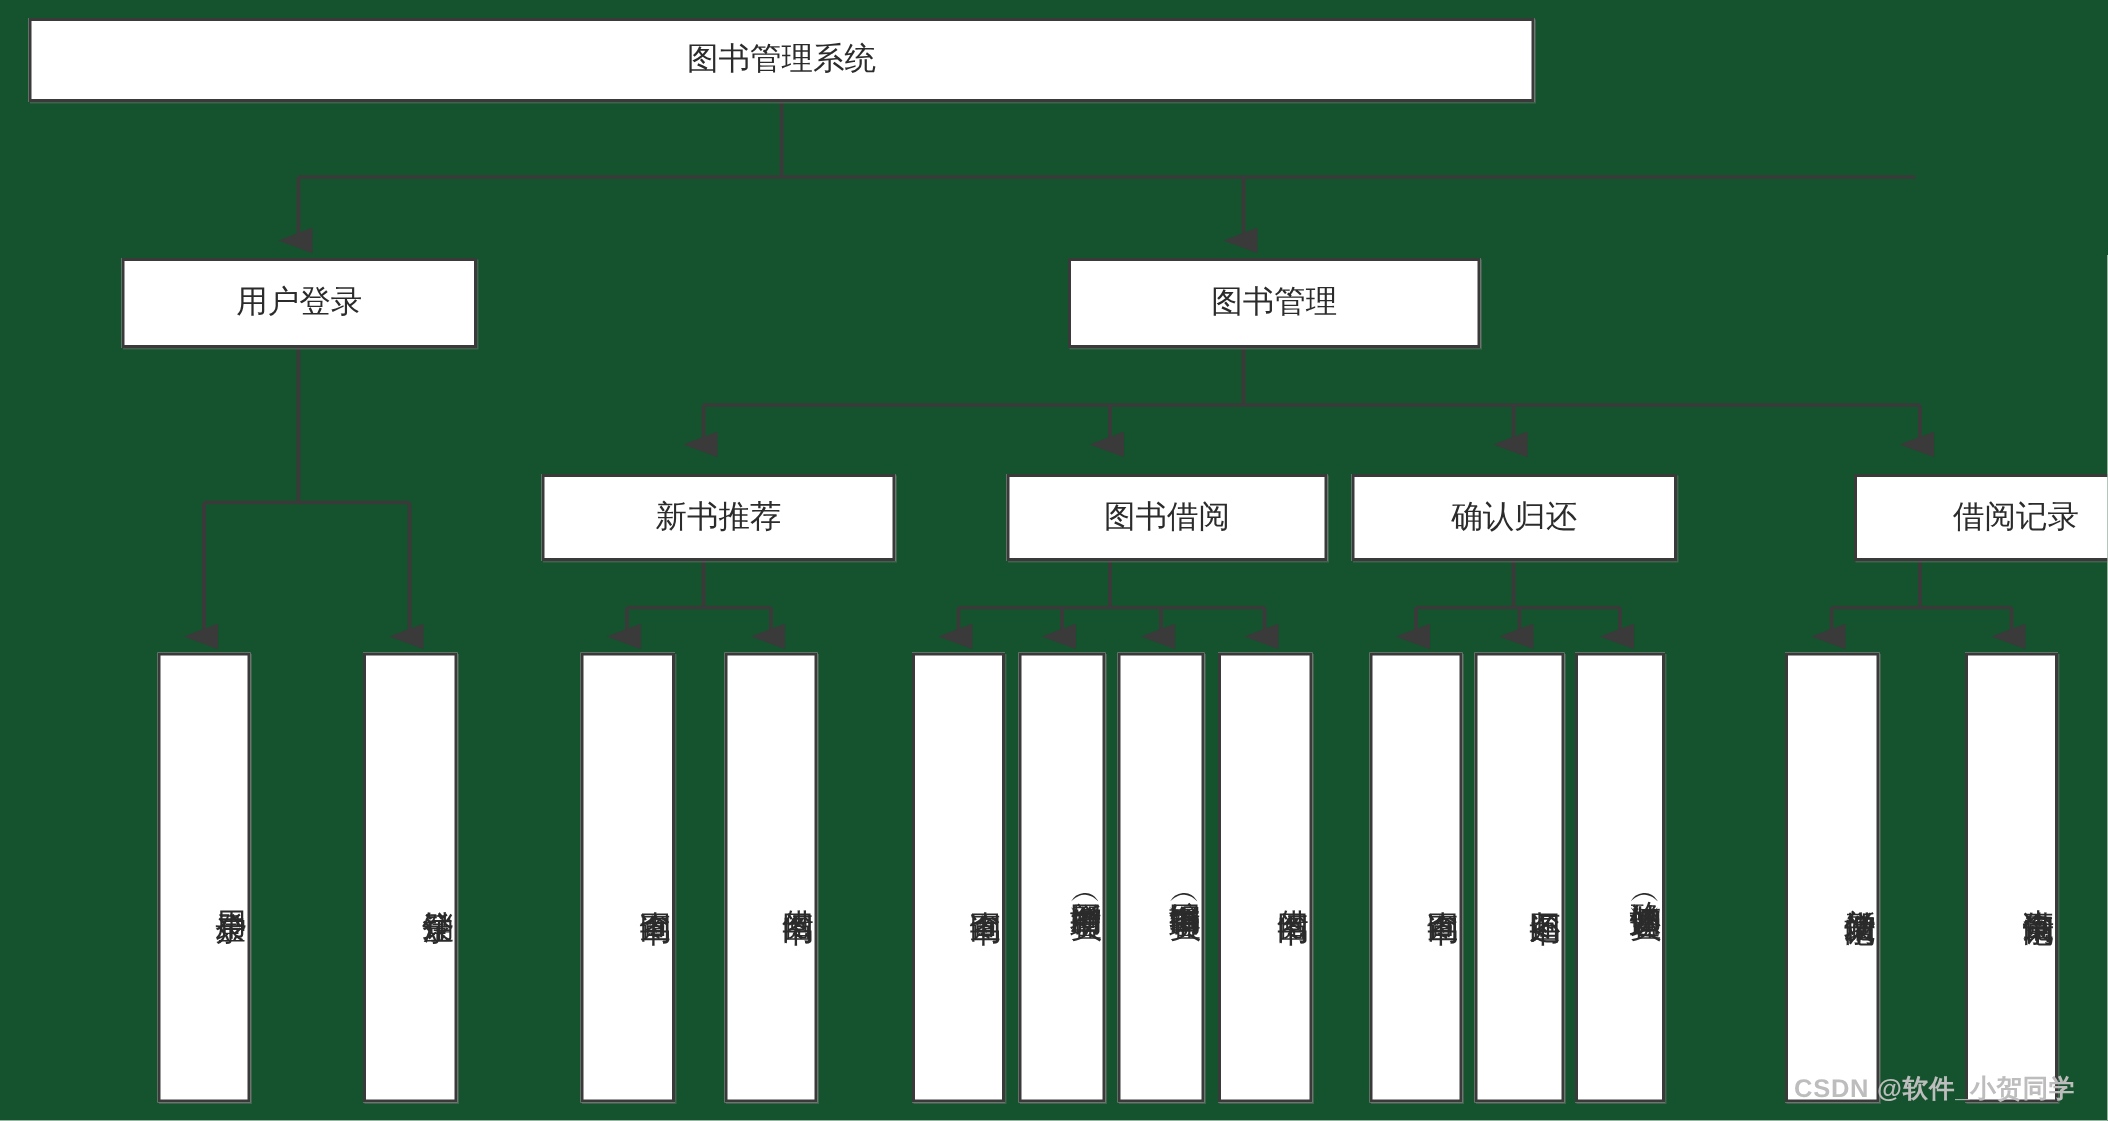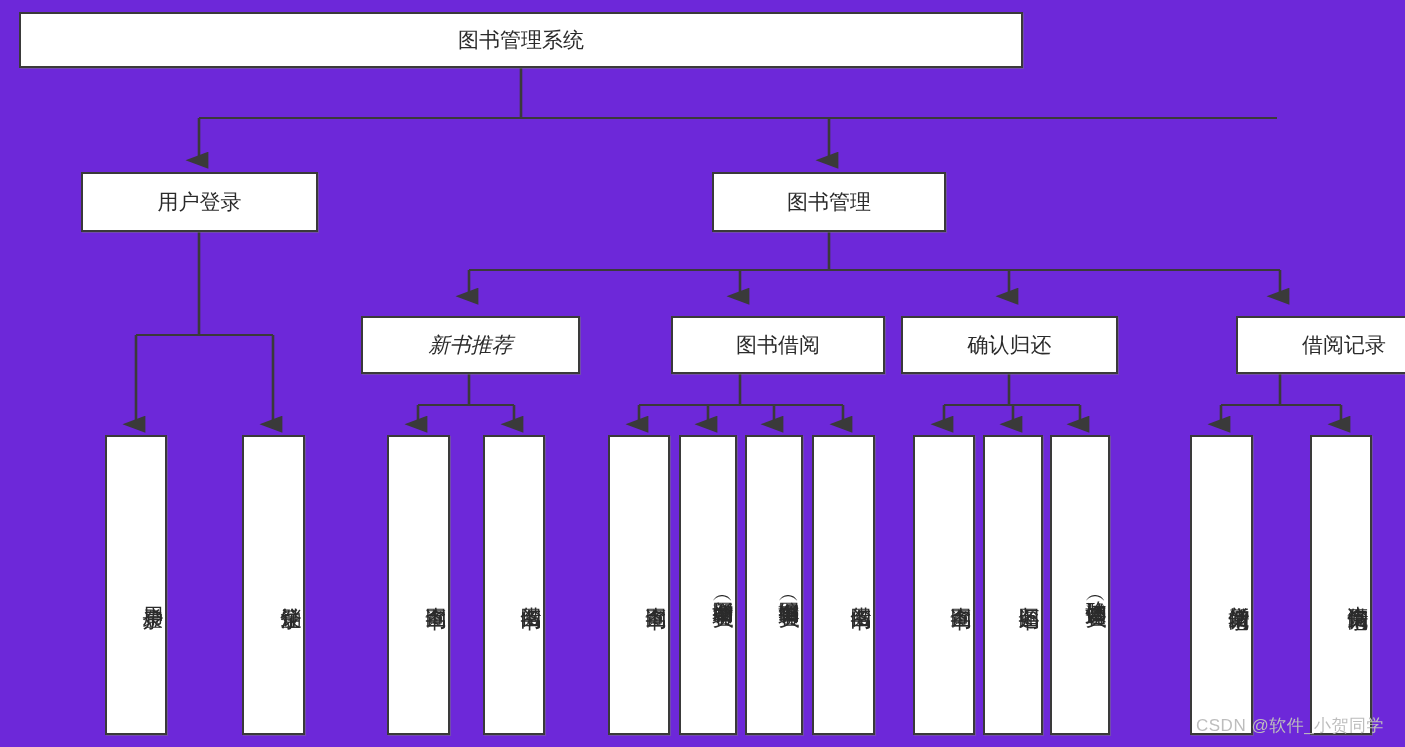--- a/index.html
+++ b/index.html
@@ -7,21 +7,21 @@
     padding: 0;
     background: #ffffff;
   }
   body {
     font-family: "Liberation Sans", "DejaVu Sans", sans-serif;
   }
   #canvas {
     position: relative;
     width: 1405px;
     height: 747px;
-    background: #6d28d9;
+    background: #14532d;
     overflow: hidden;
   }
   #edges {
     position: absolute;
     left: 0;
     top: 0;
     width: 1405px;
     height: 747px;
   }
   .node {
@@ -117,25 +117,25 @@
     </g>
   </svg>
 
   <div class="node h" style="left:19px; top:12px; width:1004px; height:56px;">
     <span>图书管理系统</span>
   </div>
 
   <div class="node h" style="left:81px; top:172px; width:237px; height:60px;">
     <span>用户登录</span>
   </div>
-  <div class="node h" style="left:712px; top:172px; width:234px; height:60px;">
+  <div class="node h" style="left:712px; top:172px; width:275px; height:60px;">
     <span>图书管理</span>
   </div>
 
-  <div class="node h" style="left:361px; top:316px; width:219px; height:58px;font-style:italic;">
+  <div class="node h" style="left:361px; top:316px; width:236px; height:58px;">
     <span>新书推荐</span>
   </div>
   <div class="node h" style="left:633px; top:316px; width:214px; height:58px;margin-left:38px;">
     <span>图书借阅</span>
   </div>
   <div class="node h" style="left:901px; top:316px; width:217px; height:58px;">
     <span>确认归还</span>
   </div>
   <div class="node h" style="left:1236px; top:316px; width:216px; height:58px;">
     <span>借阅记录</span>
@@ -174,15 +174,15 @@
   <div class="node v" style="left:1050px; top:435px; width:60px; height:300px; padding-top:6px;">
     <span>确认归还（管理员）</span>
   </div>
   <div class="node v" style="left:1190px; top:435px; width:63px; height:300px;">
     <span>新增借阅记录</span>
   </div>
   <div class="node v" style="left:1310px; top:435px; width:62px; height:300px;">
     <span>查询借阅记录</span>
   </div>
 
-  <div class="watermark" style="left:1196px; top:714px;">CSDN @软件_小贺同学</div>
+  <div class="watermark" style="left:1196px; top:714px;font-weight:bold;">CSDN @软件_小贺同学</div>
 
 </div>
 
 </body></html>

